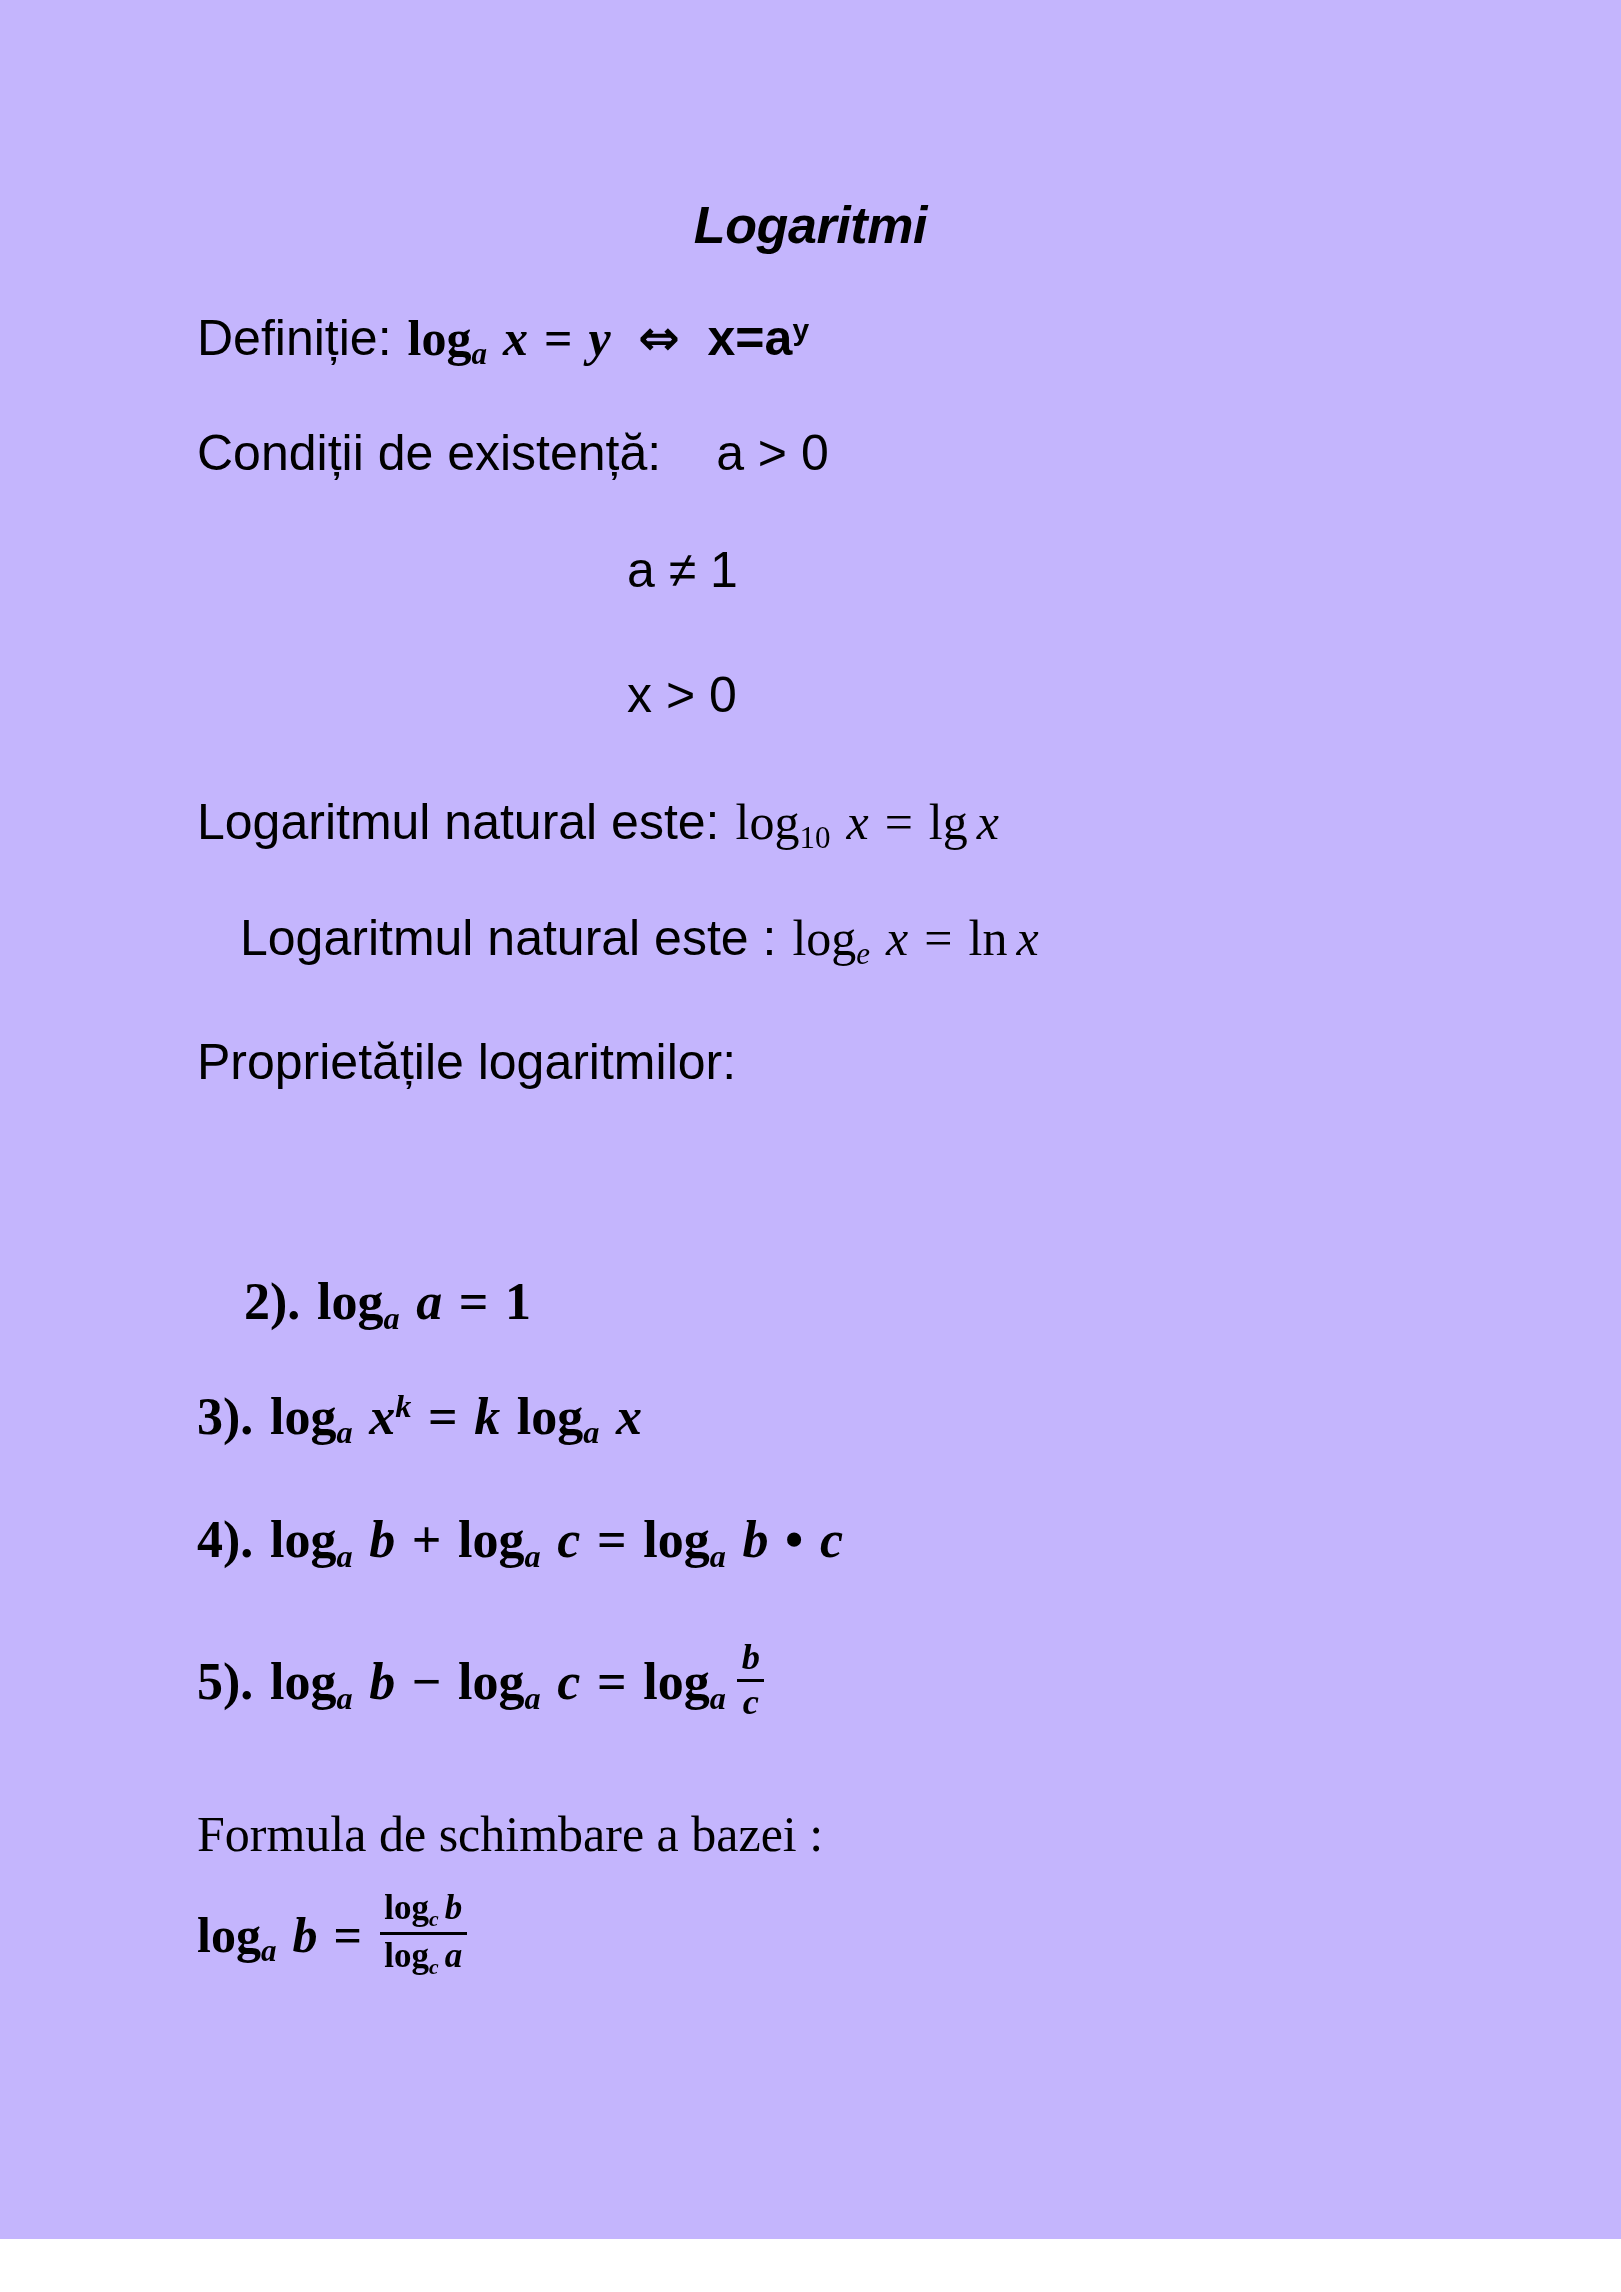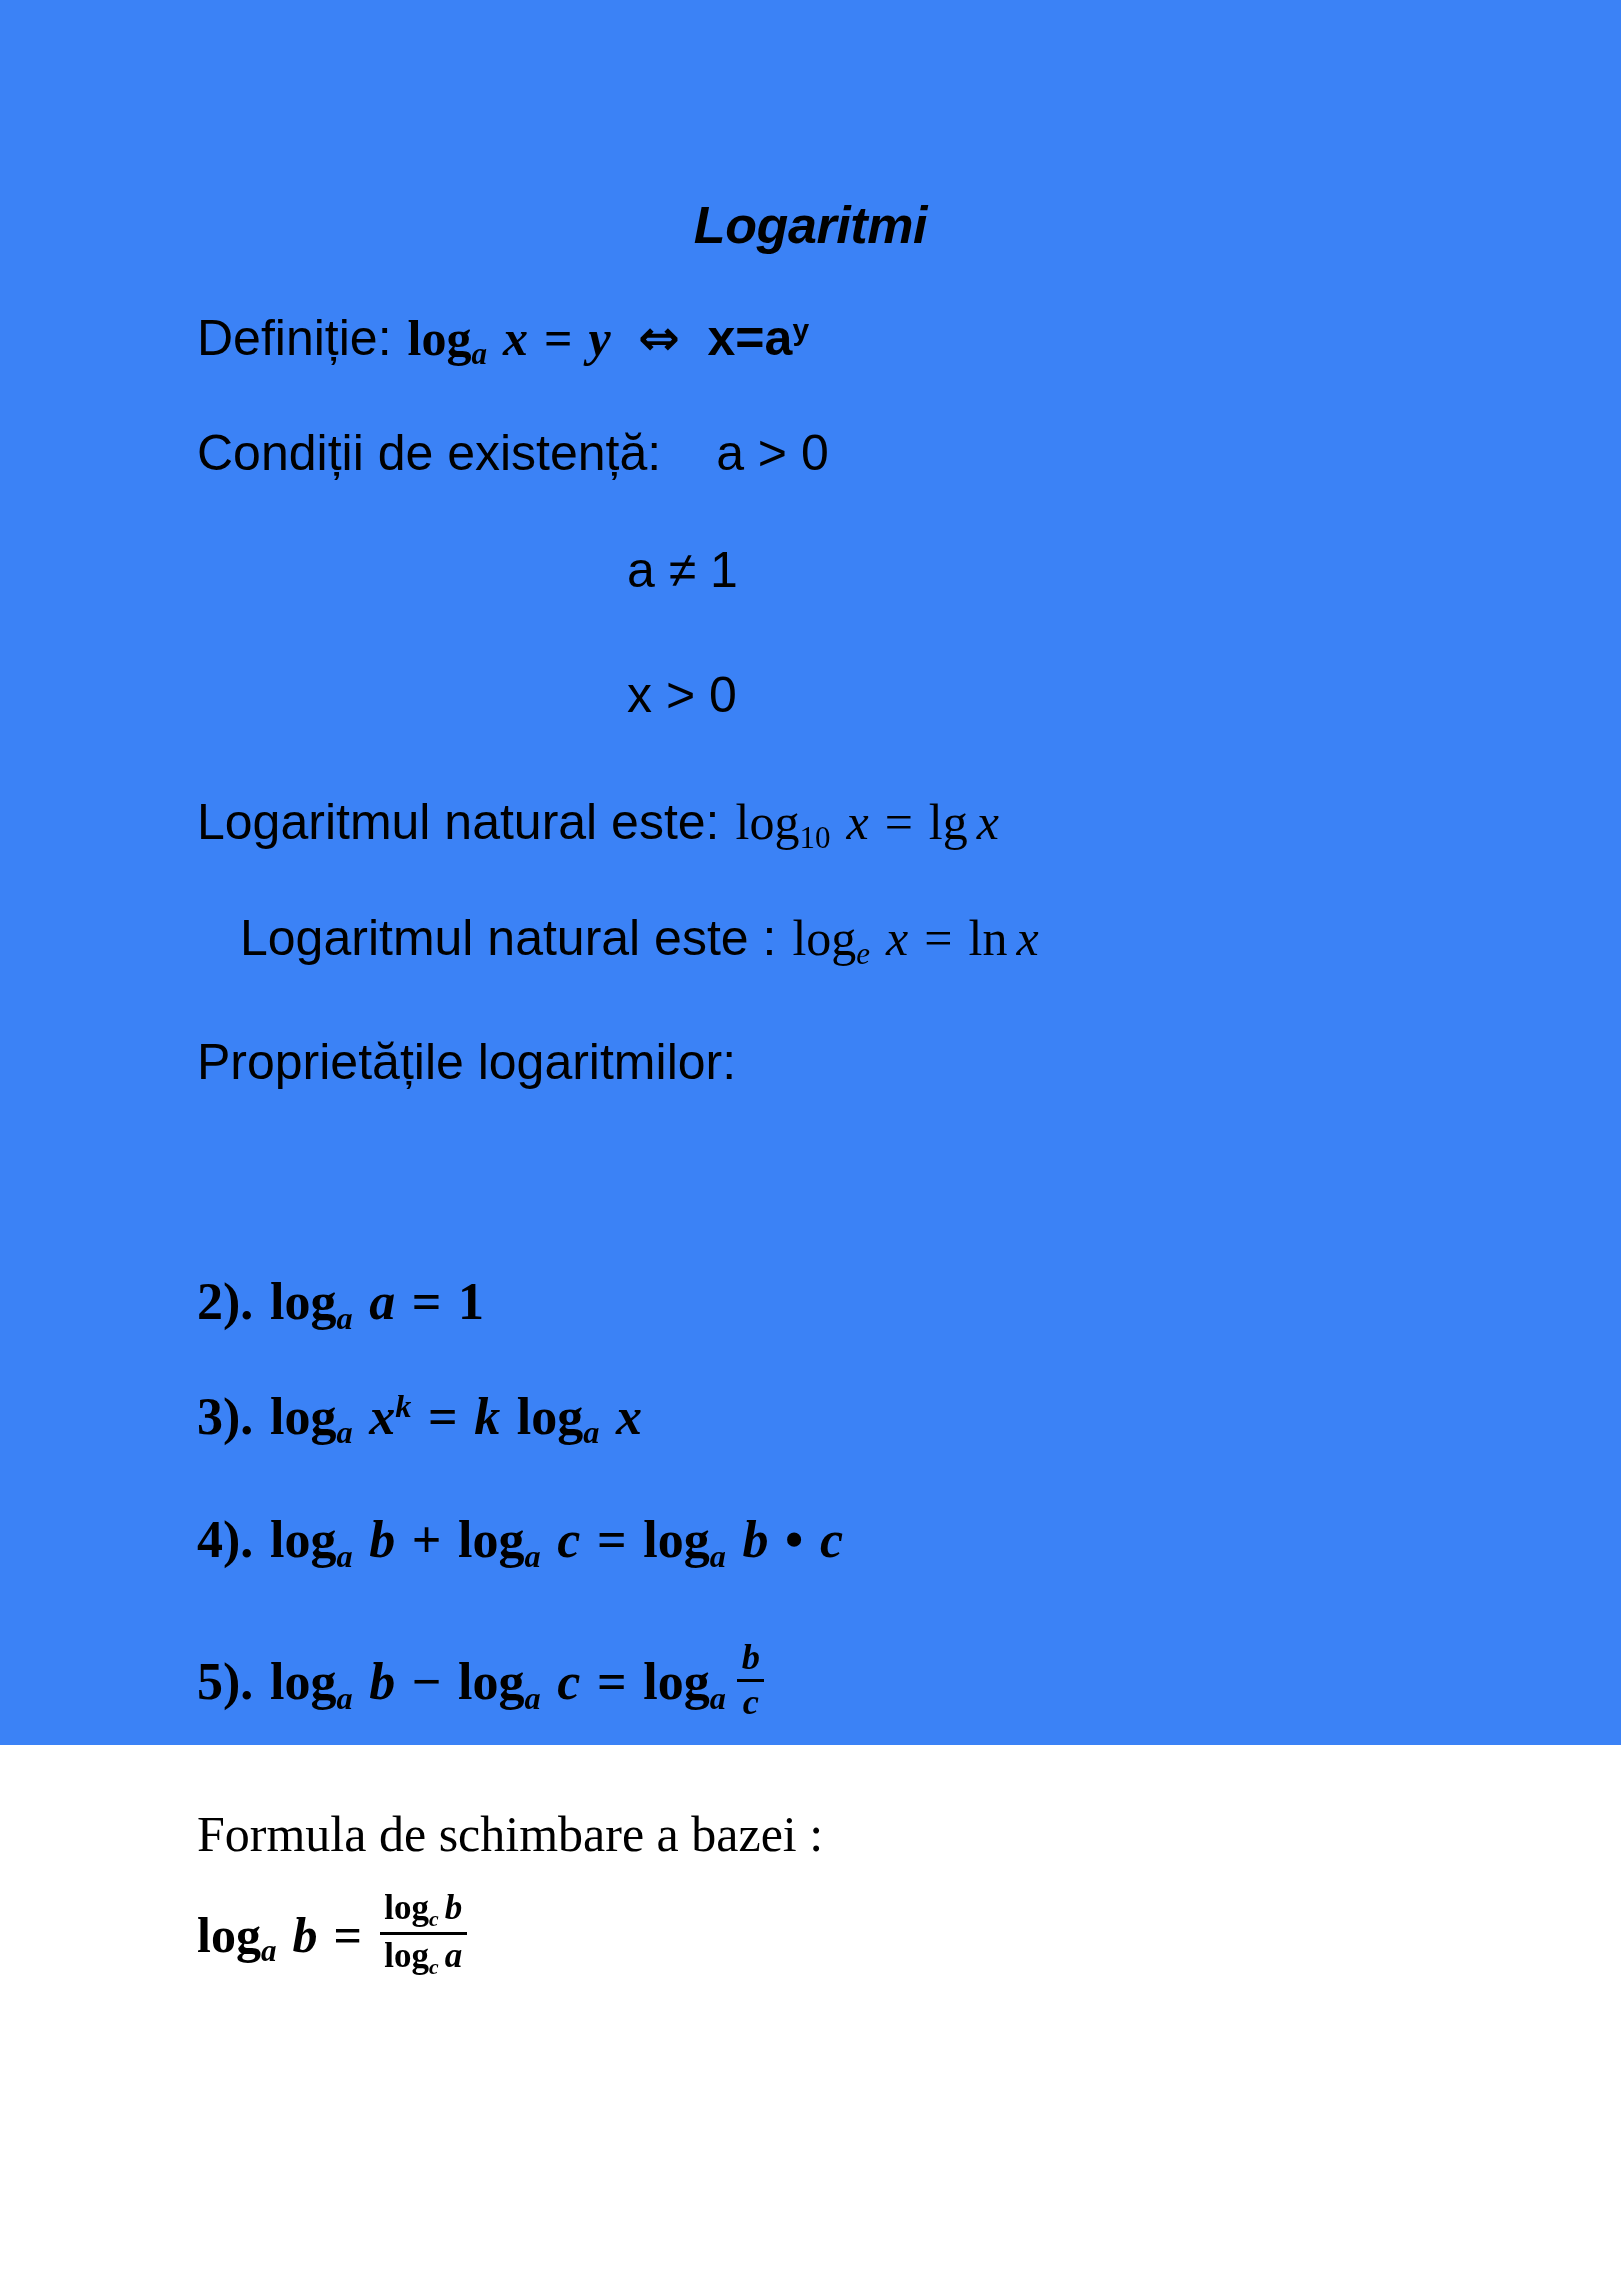--- a/index.html
+++ b/index.html
@@ -13,22 +13,22 @@
     position: relative;
     font-family: "Liberation Sans", sans-serif;
     color: #000000;
     overflow: hidden;
   }
 
   .page {
     position: absolute;
     left: 0; top: 0;
     width: 1621px;
-    height: 1745px;
-    background: #3b82f6;
+    height: 2239px;
+    background: #c4b5fd;
   }
 
   
   .doc-title {
     position: absolute;
     left: 0;
     top: 199px;
     width: 1621px;
     text-align: center;
     font-family: "Liberation Sans", sans-serif;
@@ -119,21 +119,21 @@
 
   
   .row-def      { top: 313px;  font-size: 50px; }
   .row-cond     { top: 428px;  font-size: 50px; }
   .row-cond2    { top: 545px;  font-size: 50px; }
   .row-cond3    { top: 670px;  font-size: 50px; }
   .row-dec      { top: 797px;  font-size: 50px; }
   .row-nat      { top: 913px; font-size: 50px; margin-left: 43px; }
   .row-props    { top: 1037px; font-size: 50px; }
   .row-p1       { top: 1157px; font-size: 52px; }
-  .row-p2       { top: 1276px; font-size: 52px; }
+  .row-p2       { top: 1276px; font-size: 52px; margin-left: 47px; }
   .row-p3       { top: 1390px; font-size: 52px; }
   .row-p4       { top: 1514px; font-size: 52px; }
   .row-p5       { top: 1639px; font-size: 52px; }
   .row-base-lbl { top: 1809px; font-size: 50px; font-family: Liberation Serif, serif; }
   .row-base-eq  { top: 1890px; font-size: 50px; font-weight: bold; }
 </style>
 </head>
 <body>
 
 <div class="page">

